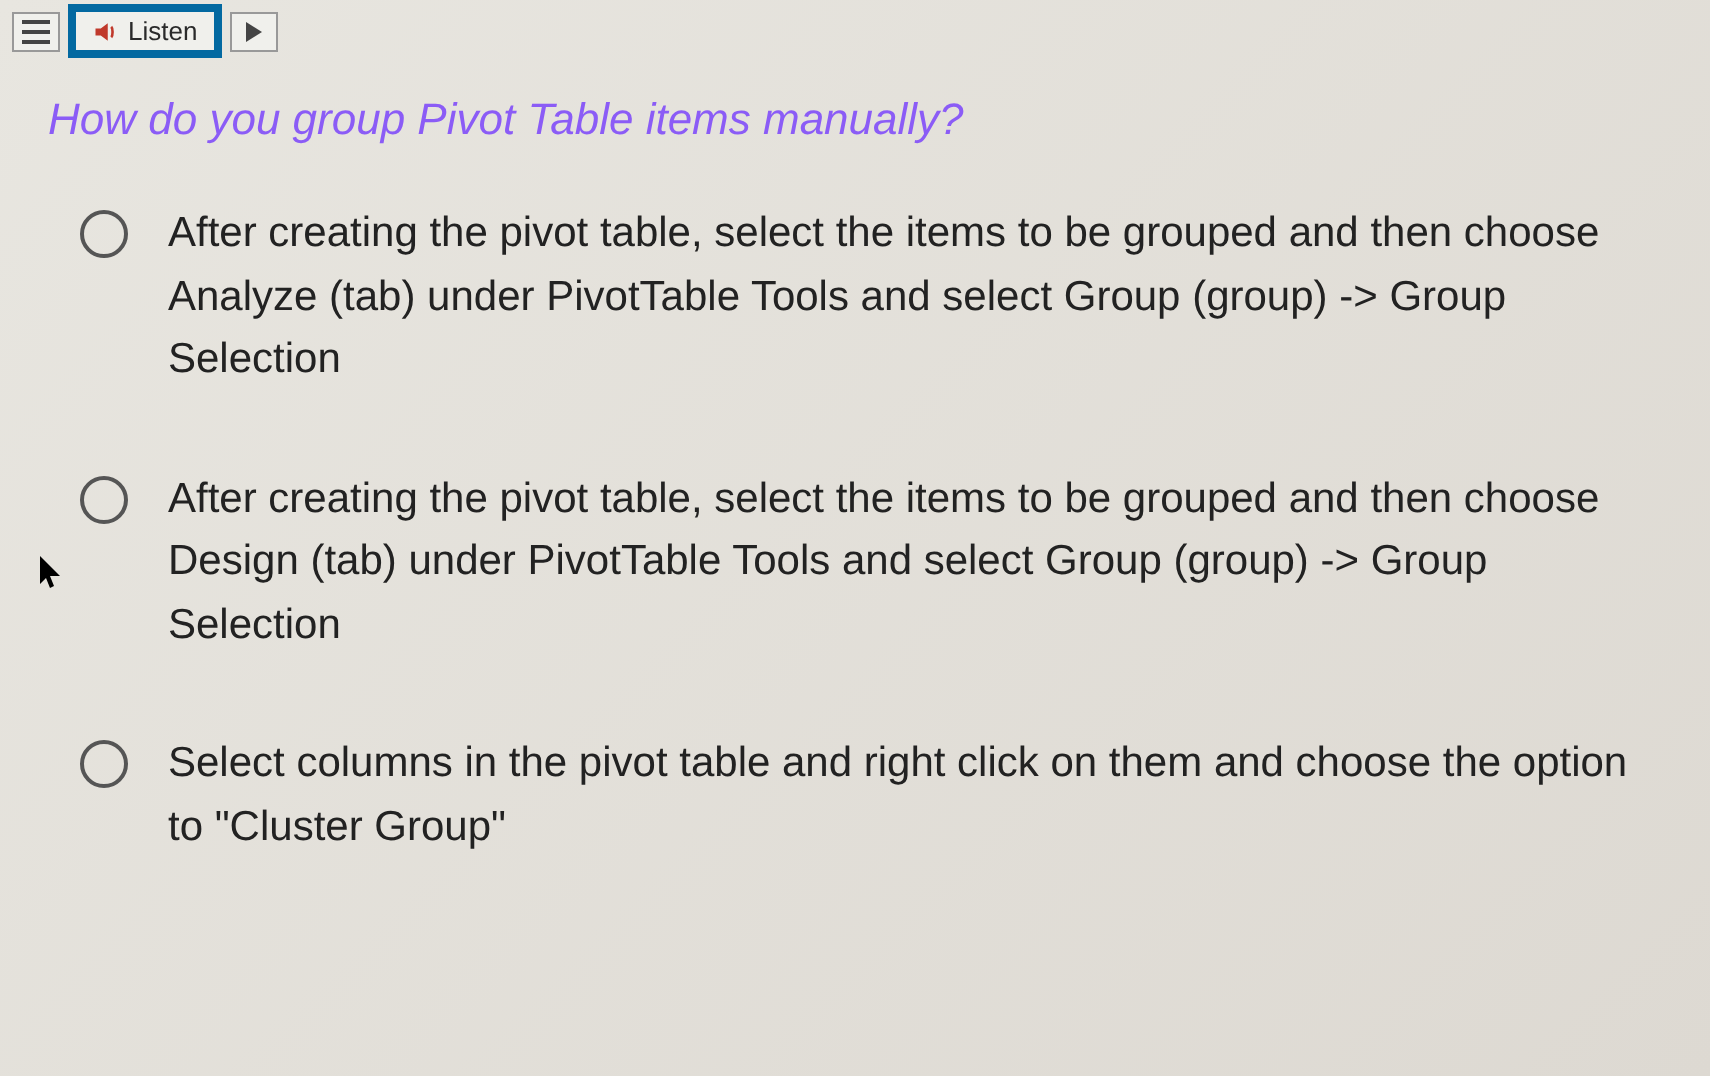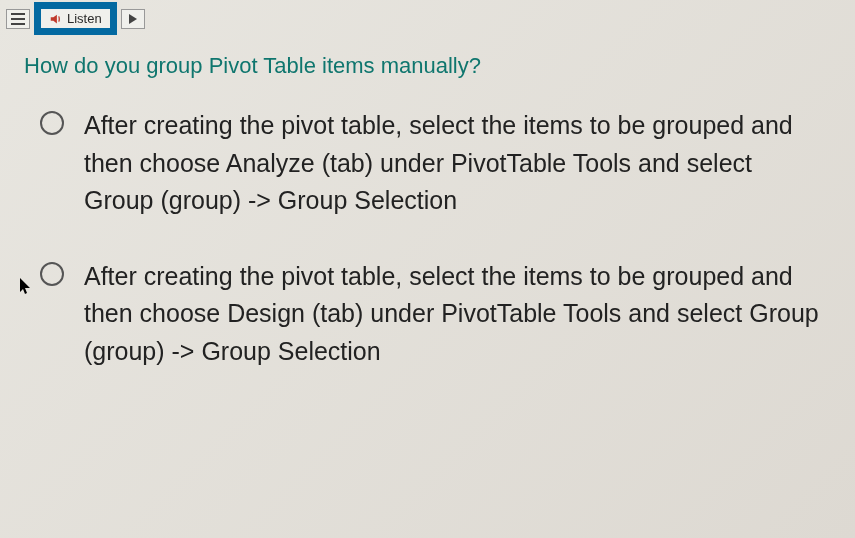--- a/index.html
+++ b/index.html
@@ -34,21 +34,21 @@
       gap: 3px;
       cursor: pointer;
     }
     .hamburger span {
       width: 14px;
       height: 2px;
       background: #444;
       display: block;
     }
     .listen-btn {
-      border: 7px solid #0369a1;
+      border: 4px solid #0369a1;
       background: #f0f0ec;
       padding: 2px 8px;
       font-size: 13px;
       display: flex;
       align-items: center;
       gap: 4px;
       cursor: pointer;
     }
     .listen-btn .speaker {
       width: 14px;
@@ -66,21 +66,22 @@
       cursor: pointer;
     }
     .play-btn svg {
       width: 10px;
       height: 10px;
     }
     .question-text {
       font-size: 22px;
       font-weight: normal;
       padding: 16px 24px 28px 24px;
-      color: #0f766e;
+      color: #8b5cf6;
+      font-style: italic;
     }
     .options {
       display: flex;
       flex-direction: column;
       gap: 38px;
       padding: 0 20px 0 40px;
     }
     .option {
       display: flex;
       align-items: flex-start;
@@ -90,21 +91,21 @@
     .radio {
       width: 24px;
       height: 24px;
       border: 2px solid #555;
       border-radius: 50%;
       flex-shrink: 0;
       margin-top: 4px;
       background: transparent;
     }
     .option-text {
-      font-size: 25px;
+      font-size: 21px;
       line-height: 1.5;
       color: #222;
       padding-right: 10px;
     }
     .cursor {
       position: absolute;
       left: 20px;
       top: 278px;
       width: 12px;
       height: 18px;
@@ -140,17 +141,21 @@
 
 <div class="options">
   <label class="option">
     <span class="radio"></span>
     <span class="option-text">After creating the pivot table, select the items to be grouped and then choose Analyze (tab) under PivotTable Tools and select Group (group) -&gt; Group Selection</span>
   </label>
   <label class="option">
     <span class="radio"></span>
     <span class="option-text">After creating the pivot table, select the items to be grouped and then choose Design (tab) under PivotTable Tools and select Group (group) -&gt; Group Selection</span>
   </label>
+  <label class="option">
+    <span class="radio"></span>
+    <span class="option-text">Select columns in the pivot table and right click on them and choose the option to "Cluster Group"</span>
+  </label>
 </div>
 
 <svg class="cursor" viewBox="0 0 12 18">
   <path fill="#000" d="M0 0l0 14 3-3 2 5 2-1-2-5 5 0z"></path>
 </svg>
 
 </body></html>

